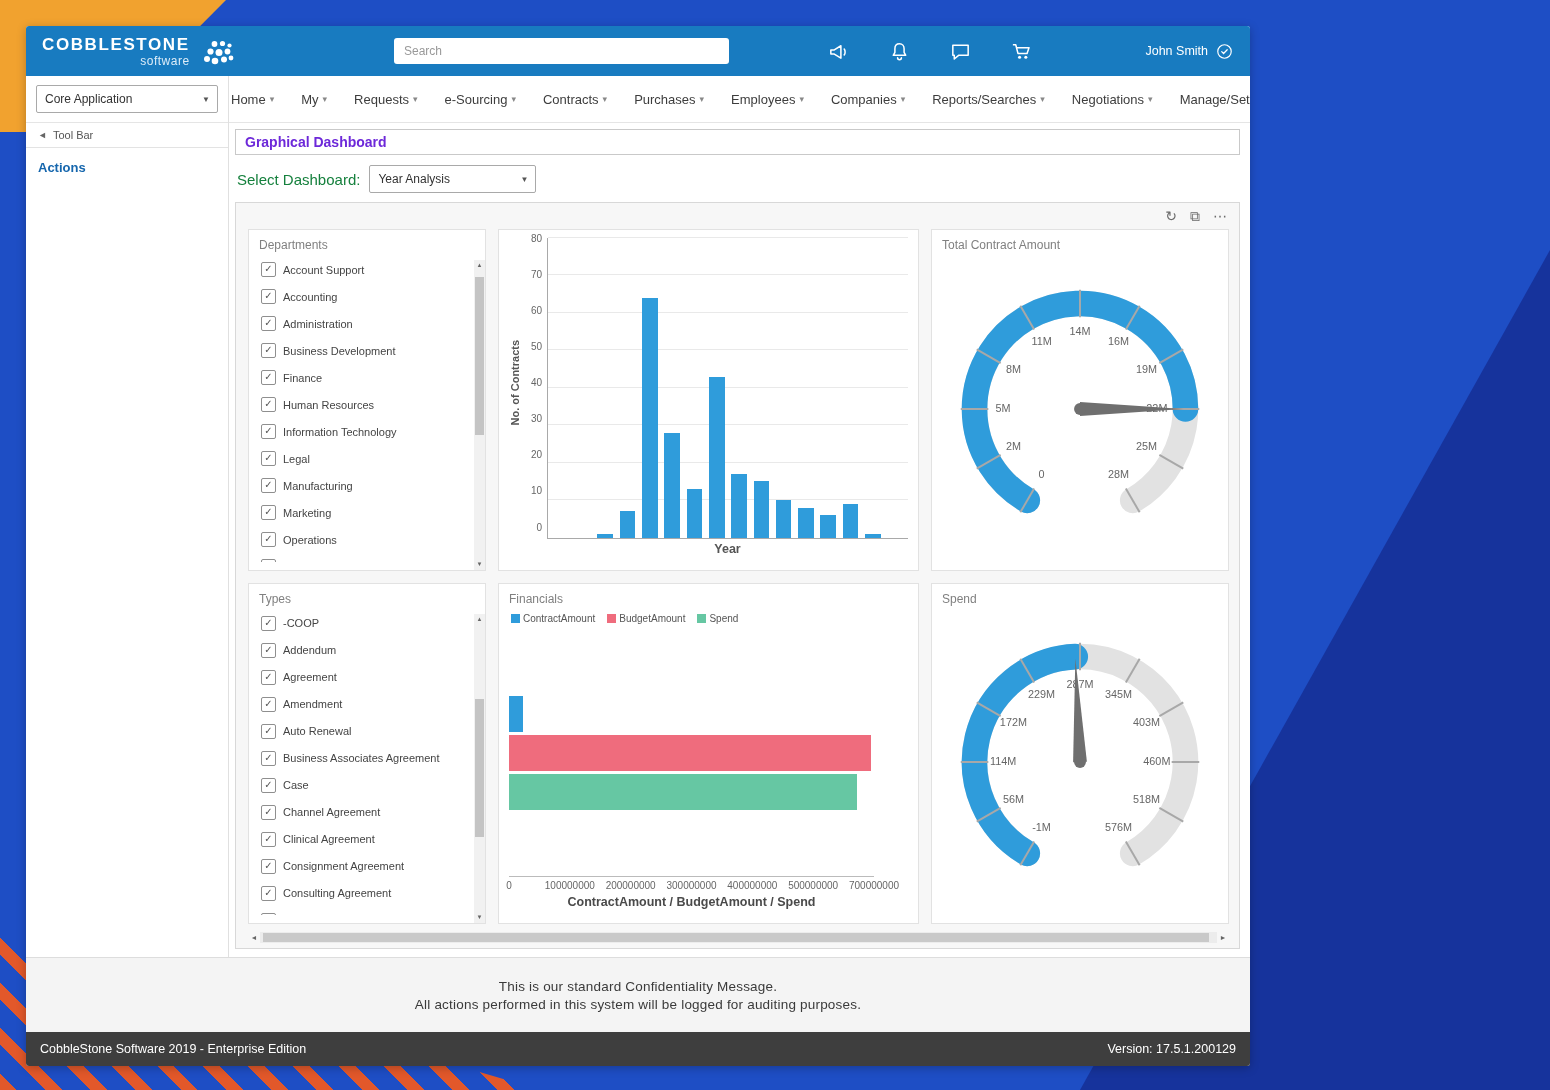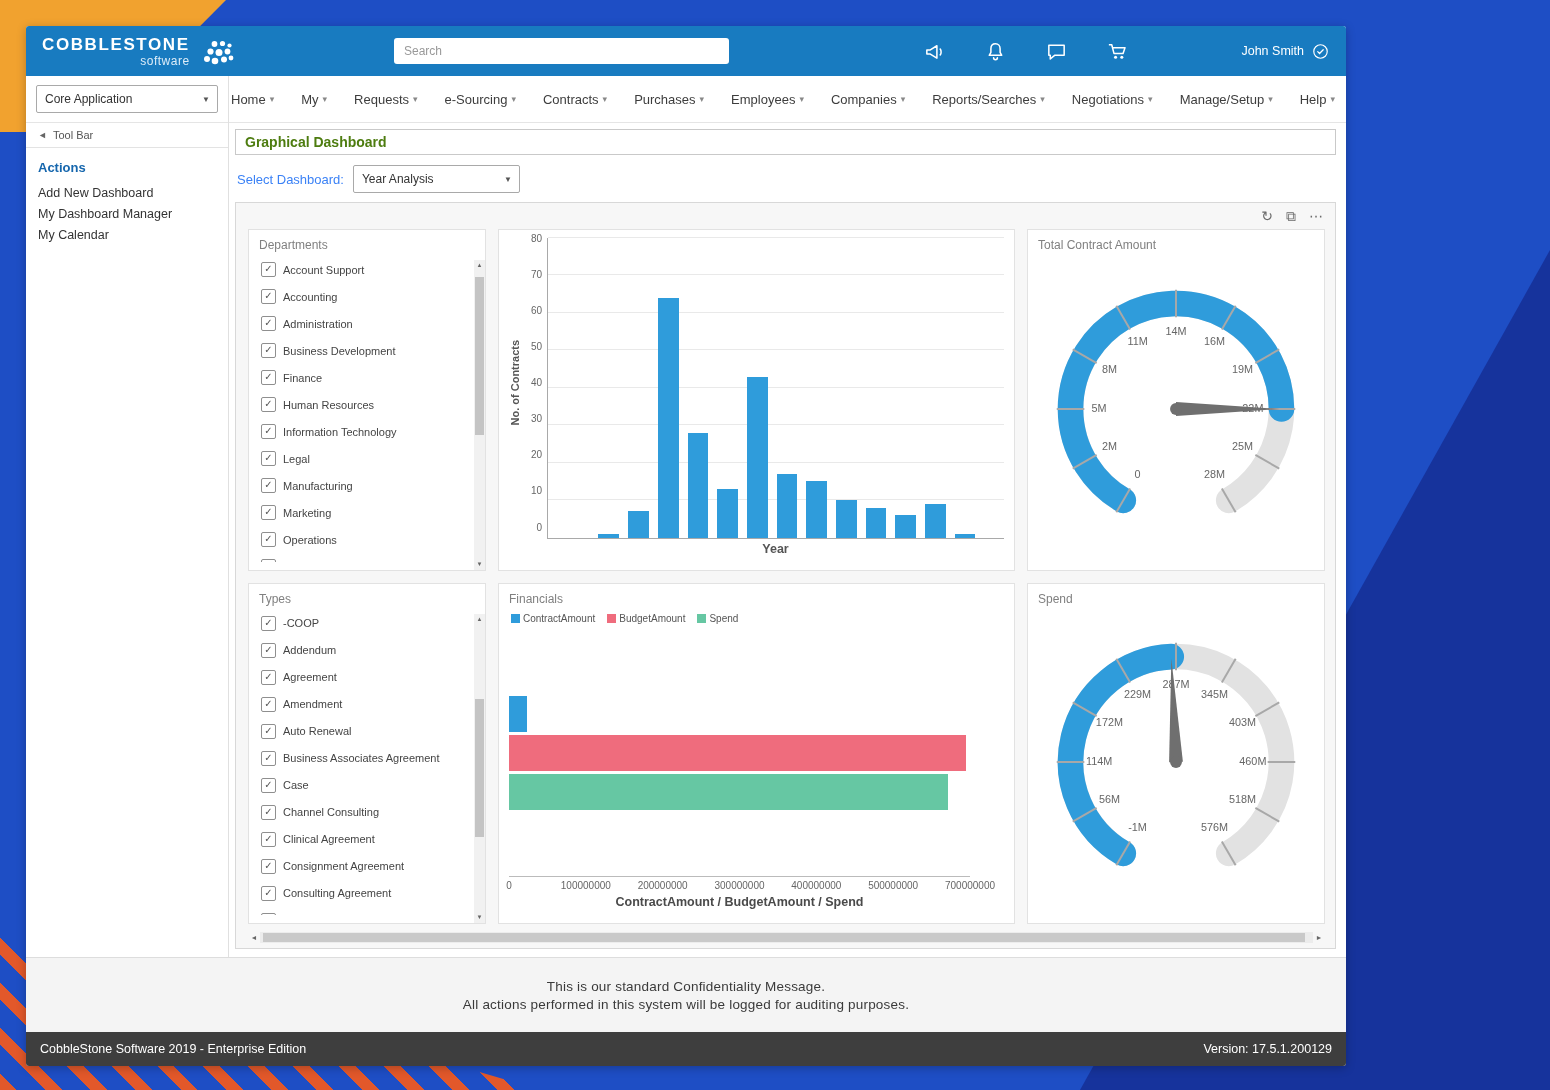--- a/index.html
+++ b/index.html
@@ -9,21 +9,21 @@
   }
   
   .deco-orange{position:absolute;left:0;top:0;width:226px;height:132px;background:#f1a22f;
     clip-path:polygon(0 0,100% 0,42% 100%,0 100%);}
   .deco-navy{position:absolute;right:0;bottom:0;width:470px;height:840px;background:#16339c;
     clip-path:polygon(100% 0,100% 100%,0 100%);}
   .deco-stripes{position:absolute;left:0;bottom:0;width:540px;height:160px;
     clip-path:polygon(0 0,100% 100%,0 100%);
     background:repeating-linear-gradient(45deg,#e2582a 0 12px,rgba(0,0,0,0) 12px 32px);}
   
-  .window{position:absolute;left:26px;top:26px;width:1320px;height:1040px;background:#fff;
+  .window{position:absolute;left:26px;top:26px;width:1224px;height:1040px;background:#fff;
     border-radius:3px;display:flex;flex-direction:column;box-shadow:0 2px 10px rgba(0,0,0,.25);overflow:hidden;}
   
   .hdr{height:50px;background:#187bc0;display:flex;align-items:center;padding:0 16px;flex:none;}
   .logo{display:flex;align-items:center;gap:8px;width:352px;flex:none;}
   .logo-text{display:flex;flex-direction:column;line-height:1;}
   .logo-l1{color:#fff;font-size:17px;font-weight:bold;letter-spacing:1.6px;}
   .logo-l2{color:#dcecf8;font-size:12px;text-align:right;margin-top:2px;letter-spacing:.5px;}
   .search{width:315px;height:26px;border:none;border-radius:3px;padding:0 10px;font-size:12px;
     font-family:"Liberation Sans",sans-serif;color:#333;background:#fff;}
   .search::placeholder{color:#999;}
@@ -42,23 +42,23 @@
   .toolbar-row .collapse{font-size:9px;color:#666;}
   .dropzone{margin:9px 10px;background:#e2e2e2;border:1px dashed #8d8d8d;padding:8px 10px;
     font-size:10.5px;color:#333;text-align:center;line-height:1.5;}
   .actions-title{margin:12px 12px 4px;font-size:13px;font-weight:bold;color:#1566ad;}
   .action-link{margin:7px 12px;font-size:12.5px;color:#333;cursor:pointer;}
   .maincol{flex:1;display:flex;flex-direction:column;min-width:0;background:#fff;}
   .nav{height:46px;display:flex;align-items:center;gap:27px;padding:0 10px 0 2px;border-bottom:1px solid #e5e5e5;flex:none;}
   .nav-item{display:flex;align-items:center;gap:4px;font-size:13px;color:#3d3d3d;cursor:pointer;white-space:nowrap;}
   .nav-item .chev{font-size:9px;color:#888;}
   .content{flex:1;display:flex;flex-direction:column;padding:6px 10px 8px 6px;min-height:0;}
-  .page-title{border:1px solid #c9c9c9;padding:4px 9px;font-size:14px;font-weight:bold;color:#4d7c0f;flex:none;}
+  .page-title{border:1px solid #c9c9c9;padding:4px 9px;font-size:14px;font-weight:bold;color:#6d28d9;flex:none;}
   .dash-select-row{display:flex;align-items:center;gap:9px;margin:10px 0 9px 2px;flex:none;}
-  .dash-select-label{font-size:13px;color:#3b82f6;}
+  .dash-select-label{font-size:15px;color:#15803d;}
   .dash-select{width:150px;}
   
   .dashboard{flex:1;border:1px solid #d8d8d8;background:#f7f7f7;display:flex;flex-direction:column;
     padding:0 10px 4px 12px;min-height:0;}
   .dash-toolbar{height:26px;display:flex;align-items:center;justify-content:flex-end;gap:13px;padding-right:2px;flex:none;}
   .tb-icon{color:#6b6b6b;font-size:14px;cursor:pointer;line-height:1;}
   .dash-grid{flex:1;display:grid;grid-template-columns:238px 1fr 298px;grid-template-rows:1fr 1fr;gap:12px;min-height:0;}
   .panel{background:#fff;border:1px solid #e2e2e2;padding:8px 10px;display:flex;flex-direction:column;
     position:relative;overflow:hidden;min-height:0;min-width:0;}
   .panel-title{font-size:12px;color:#808080;margin-bottom:4px;flex:none;}
@@ -188,25 +188,20 @@
         <div class="selectbox app-select">
           <span>Core Application</span>
           <span class="sel-arrow">▼</span>
         </div>
       </div>
       <div class="toolbar-row">
         <span class="collapse">◄</span>
         <span>Tool Bar</span>
       </div>
       <div class="actions-title">Actions</div>
-      <div>
-          <div class="action-link">Add New Dashboard</div>
-          <div class="action-link">My Dashboard Manager</div>
-          <div class="action-link">My Calendar</div>
-        </div>
     </div>
 
     <div class="maincol">
       <div class="nav">
           <div class="nav-item">
             <span class="nav-label">Home</span>
             <span class="chev">▾</span>
           </div>
           <div class="nav-item">
             <span class="nav-label">My</span>
@@ -468,21 +463,21 @@
                   <div class="check-row">
                     <span class="cb">✓</span>
                     <span class="cb-label">Business Associates Agreement</span>
                   </div>
                   <div class="check-row">
                     <span class="cb">✓</span>
                     <span class="cb-label">Case</span>
                   </div>
                   <div class="check-row">
                     <span class="cb">✓</span>
-                    <span class="cb-label">Channel Consulting</span>
+                    <span class="cb-label">Channel Agreement</span>
                   </div>
                   <div class="check-row">
                     <span class="cb">✓</span>
                     <span class="cb-label">Clinical Agreement</span>
                   </div>
                   <div class="check-row">
                     <span class="cb">✓</span>
                     <span class="cb-label">Consignment Agreement</span>
                   </div>
                   <div class="check-row">

